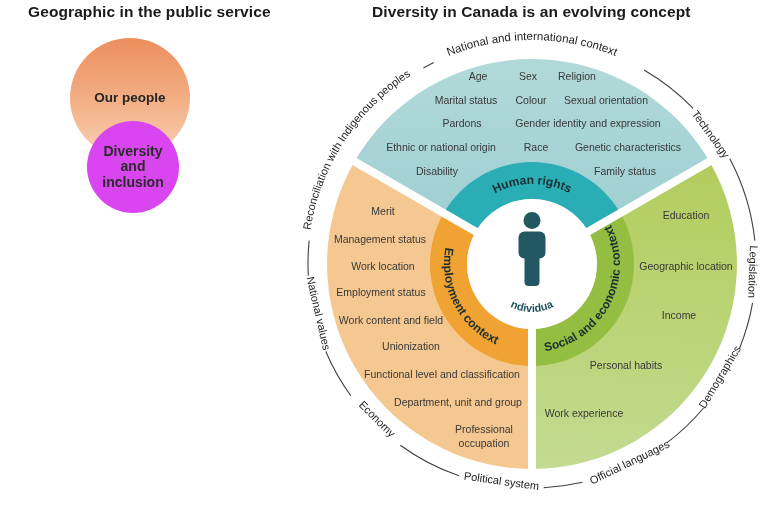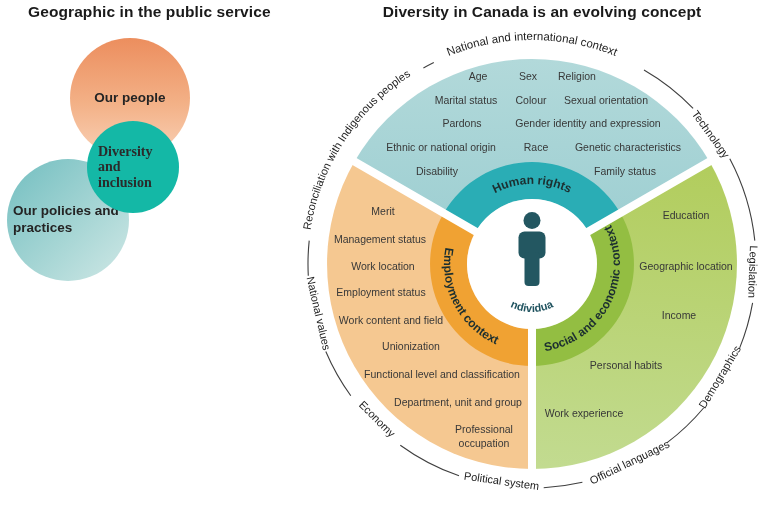--- a/index.html
+++ b/index.html
@@ -1,29 +1,29 @@
 <!DOCTYPE html>
 <html><head>
 <meta charset="utf-8">
 <style>
   html,body{margin:0;padding:0;background:#fff;}
   .canvas{position:relative;width:768px;height:507px;background:#fff;overflow:hidden;
           font-family:"Liberation Sans",sans-serif;}
   .panel-title{position:absolute;font-weight:bold;font-size:15.5px;color:#1a1a1a;letter-spacing:.1px;}
   #left-title{left:28px;top:3px;}
-  #right-title{left:372px;top:3px;width:340px;text-align:center;}
+  #right-title{left:372px;top:3px;width:340px;text-align:left;}
   .circle{position:absolute;border-radius:50%;display:flex;align-items:center;justify-content:center;
-          text-align:left;}
+          text-align:center;}
   #circle-people{left:70px;top:38px;width:120px;height:120px;
       background:linear-gradient(to bottom,#ec8e5e 0%,#f3b187 55%,#f9d2b8 100%);}
   #circle-policies{left:7px;top:159px;width:122px;height:122px;
       background:linear-gradient(135deg,#72bec0 0%,#a5d5d4 55%,#d0e8e6 100%);}
   #circle-programs{left:137px;top:158px;width:126px;height:126px;
       background:linear-gradient(135deg,#dcc3d0 0%,#cca2bb 45%,#bd87a7 100%);}
-  #circle-center{left:87px;top:121px;width:92px;height:92px;background:#14b8a6;z-index:3;font-family:Liberation Serif, serif;}
+  #circle-center{left:87px;top:121px;width:92px;height:92px;background:#d946ef;z-index:3;}
   .circle-label{font-size:13.5px;font-weight:600;color:#242424;line-height:1.25;}
   #circle-policies .circle-label{width:110px;}
   #circle-programs .circle-label{width:120px;}
   .center-label{font-size:14px;font-weight:bold;color:#2b2b2b;line-height:1.1;width:70px;}
   svg{position:absolute;left:0;top:0;}
   .item{font-size:10.5px;fill:#383838;}
   .ring-label{font-size:11px;fill:#222;}
   .ring-title{font-size:11.5px;fill:#1d1d1d;}
   .band-label{font-size:12px;font-weight:bold;fill:#1c2f30;}
   .individual-label{font-size:11px;font-weight:600;fill:#215460;}
@@ -32,23 +32,20 @@
 </style>
 </head>
 <body>
 
 <div class="canvas">
 
   <div class="panel-title" id="left-title">Geographic in the public service</div>
 
   <div class="circle" id="circle-people">
     <div class="circle-label">Our people</div>
-  </div>
-  <div class="circle" id="circle-policies">
-    <div class="circle-label">Our policies and practices</div>
   </div>
   <div class="circle" id="circle-center">
     <div class="center-label">Diversity and inclusion</div>
   </div>
 
   <div class="panel-title" id="right-title">Diversity in Canada is an evolving concept</div>
 
   <svg width="768" height="507" viewBox="0 0 768 507">
     <defs>
       <linearGradient id="gTeal" gradientUnits="userSpaceOnUse" x1="532" y1="59" x2="532" y2="230">

